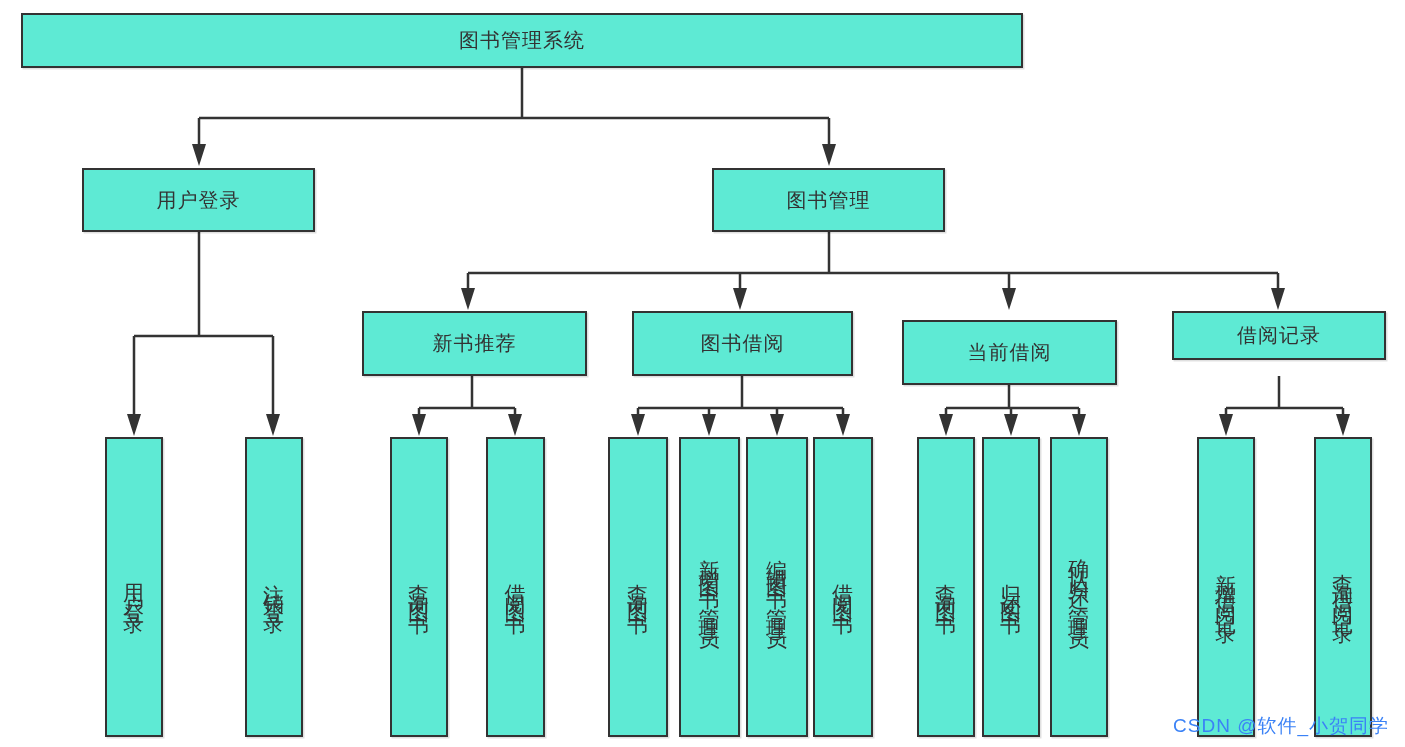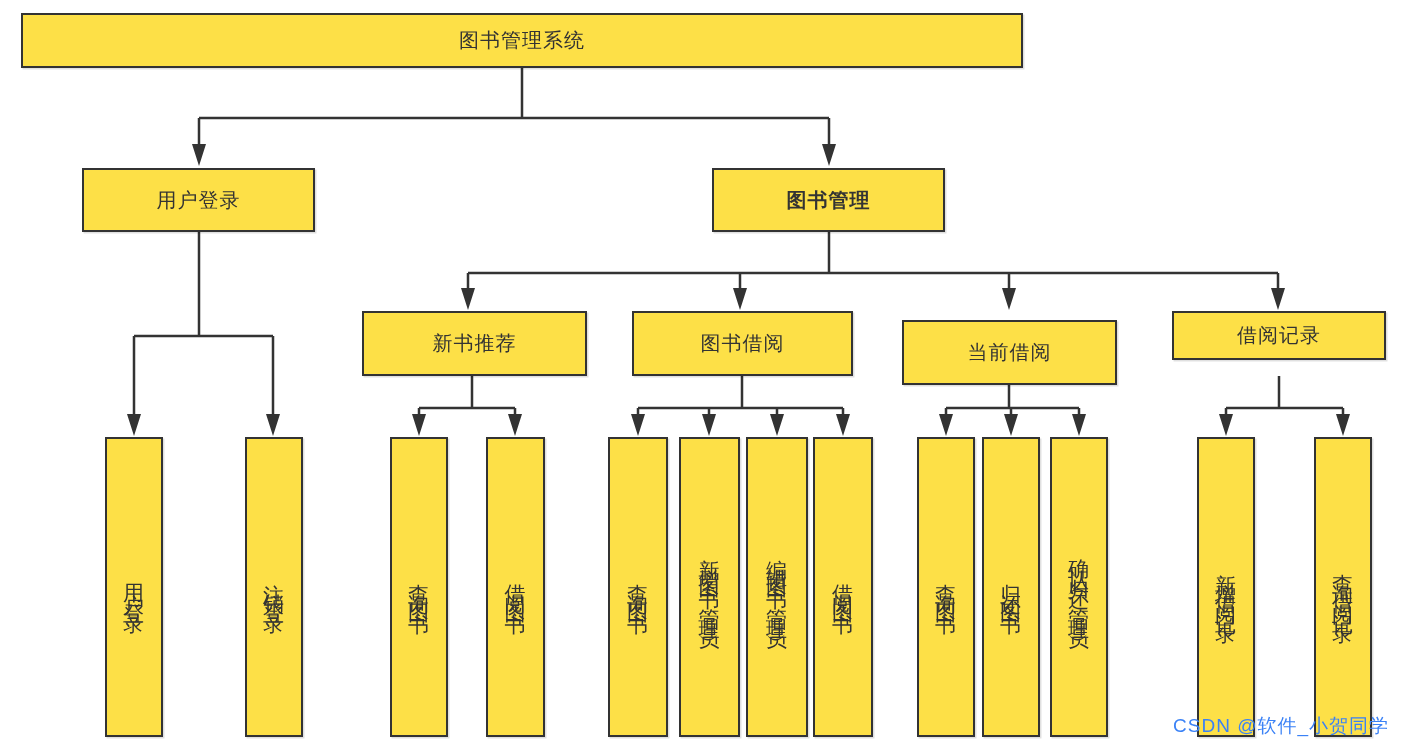--- a/index.html
+++ b/index.html
@@ -3,33 +3,33 @@
 <meta charset="utf-8">
 <style>
   html,body{margin:0;padding:0;background:#ffffff;}
   .stage{
     position:relative;width:1405px;height:747px;background:#ffffff;
     font-family:"Liberation Sans","DejaVu Sans",sans-serif;color:#333333;
     overflow:hidden;
   }
   .connector-layer{position:absolute;left:0;top:0;width:1405px;height:747px;pointer-events:none;}
   .node{
-    position:absolute;box-sizing:border-box;border:2.5px solid #333333;background:#fde047;
+    position:absolute;box-sizing:border-box;border:2.5px solid #333333;background:#5eead4;
     display:flex;align-items:center;justify-content:center;
     box-shadow:1.5px 1.5px 0 rgba(0,0,0,0.12);
   }
   .hlabel{font-size:20px;letter-spacing:1px;color:#333333;white-space:nowrap;}
   .vtext{
     writing-mode:vertical-lr;text-orientation:mixed;
     font-size:21px;letter-spacing:10px;color:#333333;line-height:1;
   }
   
   .n-root{left:21px;top:13px;width:1002px;height:55px;}
   .n-l2a{left:82px;top:168px;width:233px;height:64px;}
-  .n-l2b{left:712px;top:168px;width:233px;height:64px;font-weight:bold;}
+  .n-l2b{left:712px;top:168px;width:233px;height:64px;}
   .n-l3a{left:362px;top:311px;width:225px;height:65px;}
   .n-l3b{left:632px;top:311px;width:221px;height:65px;}
   .n-l3c{left:902px;top:320px;width:215px;height:65px;}
   .n-l3d{left:1172px;top:311px;width:214px;height:49px;}
   
   .leaf{top:437px;height:300px;}
   .n-g1a{left:105px;width:58px;}  .n-g1b{left:245px;width:58px;}
   .n-g2a{left:390px;width:58px;}  .n-g2b{left:486px;width:59px;}
   .n-g3a{left:608px;width:60px;}  .n-g3b{left:679px;width:61px;}
   .n-g3c{left:746px;width:62px;}  .n-g3d{left:813px;width:60px;}

